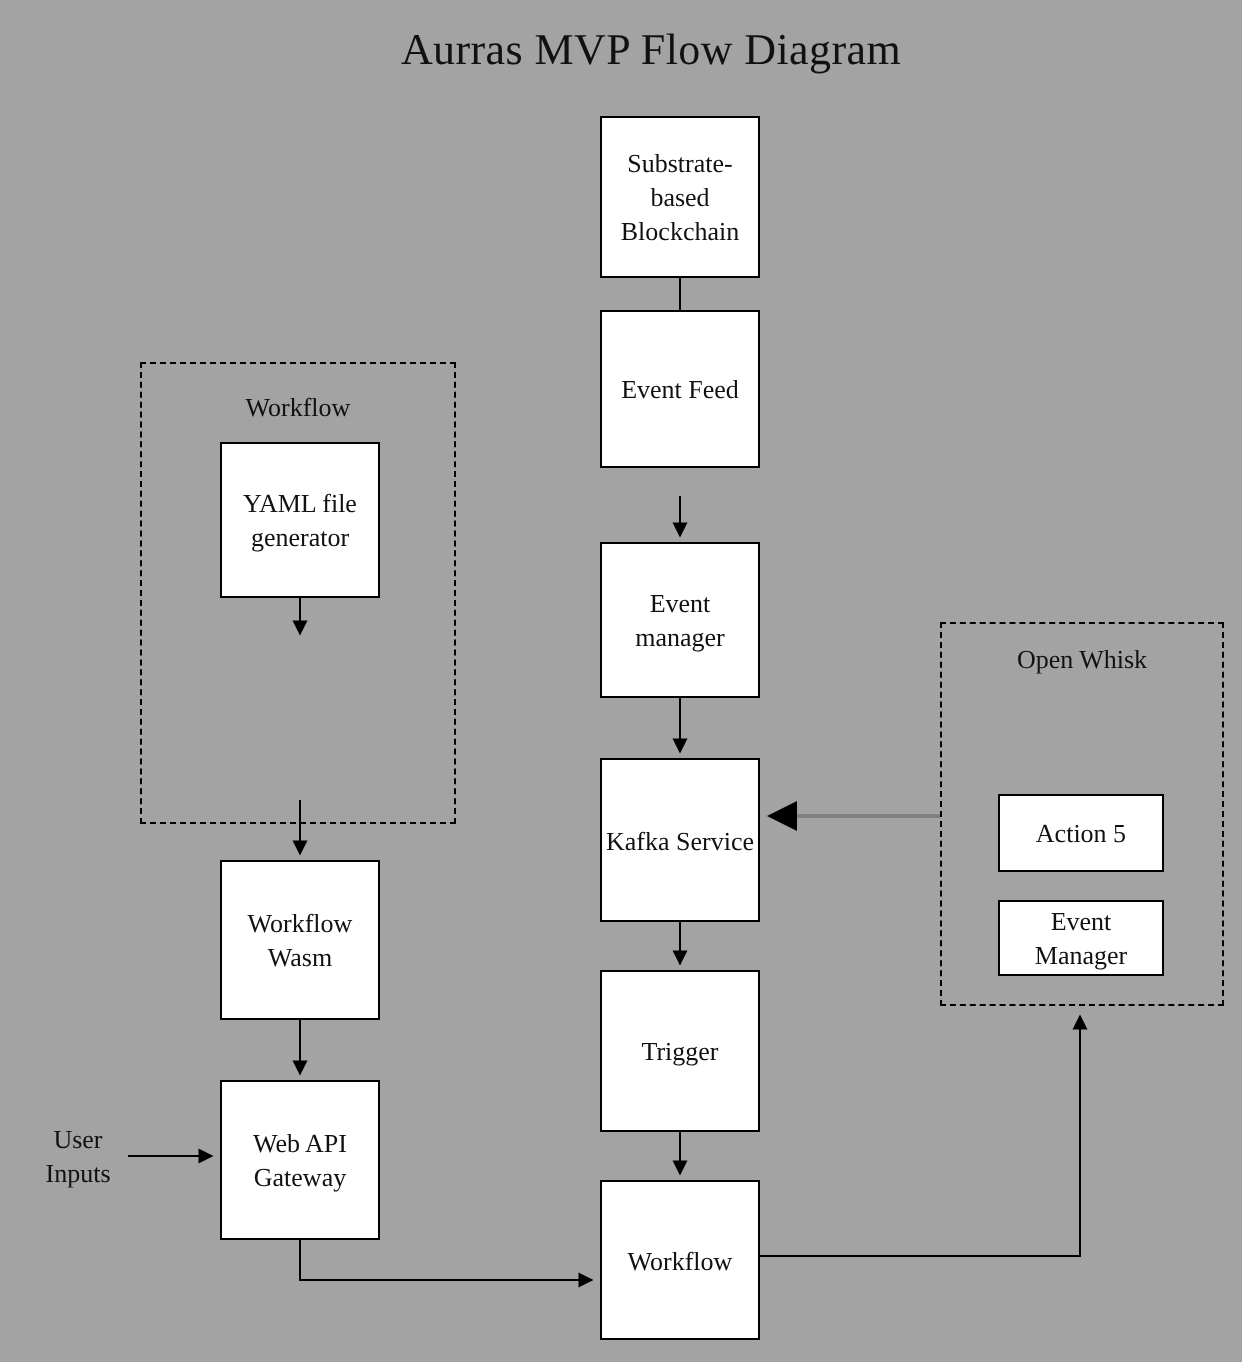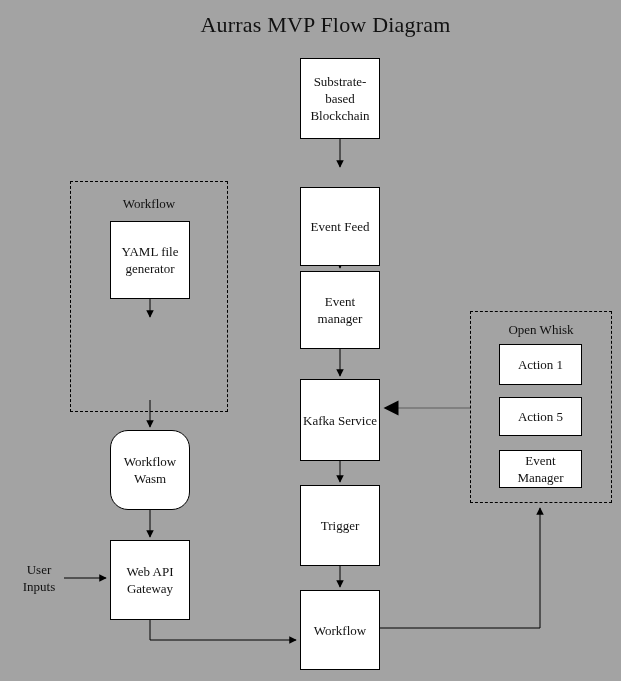--- a/index.html
+++ b/index.html
@@ -73,29 +73,28 @@
   </svg>
 
   <div class="group" style="left:70px;top:181px;width:158px;height:231px;">
     <div class="group-label" style="top:14px;">Workflow</div>
   </div>
   <div class="group" style="left:470px;top:311px;width:142px;height:192px;">
     <div class="group-label" style="top:10px;">Open Whisk</div>
   </div>
 
   <div class="node" style="left:300px;top:58px;width:80px;height:81px;">Substrate-based Blockchain</div>
-  <div class="node" style="left:300px;top:187px;width:80px;height:79px;">Event Feed</div>
+  <div class="node" style="left:300px;top:155px;width:80px;height:79px;">Event Feed</div>
   <div class="node" style="left:300px;top:271px;width:80px;height:78px;">Event manager</div>
   <div class="node" style="left:300px;top:485px;width:80px;height:81px;">Trigger</div>
   <div class="node" style="left:300px;top:379px;width:80px;height:82px;">Kafka Service</div>
   <div class="node" style="left:300px;top:590px;width:80px;height:80px;">Workflow</div>
 
   <div class="node" style="left:110px;top:221px;width:80px;height:78px;">YAML file generator</div>
-  <div class="node" style="left:110px;top:430px;width:80px;height:80px;border-radius:18px;">Workflow Wasm</div>
+  <div class="node" style="left:110px;top:430px;width:80px;height:80px;">Workflow Wasm</div>
   <div class="node" style="left:110px;top:540px;width:80px;height:80px;">Web API Gateway</div>
 
-  <div class="node" style="left:499px;top:344px;width:83px;height:41px;">Action 1</div>
   <div class="node" style="left:499px;top:397px;width:83px;height:39px;">Action 5</div>
   <div class="node" style="left:499px;top:450px;width:83px;height:38px;">Event Manager</div>
 
   <div class="ext-label" style="left:9px;top:561px;width:60px;">User Inputs</div>
 
 </div>
 
 </body></html>

